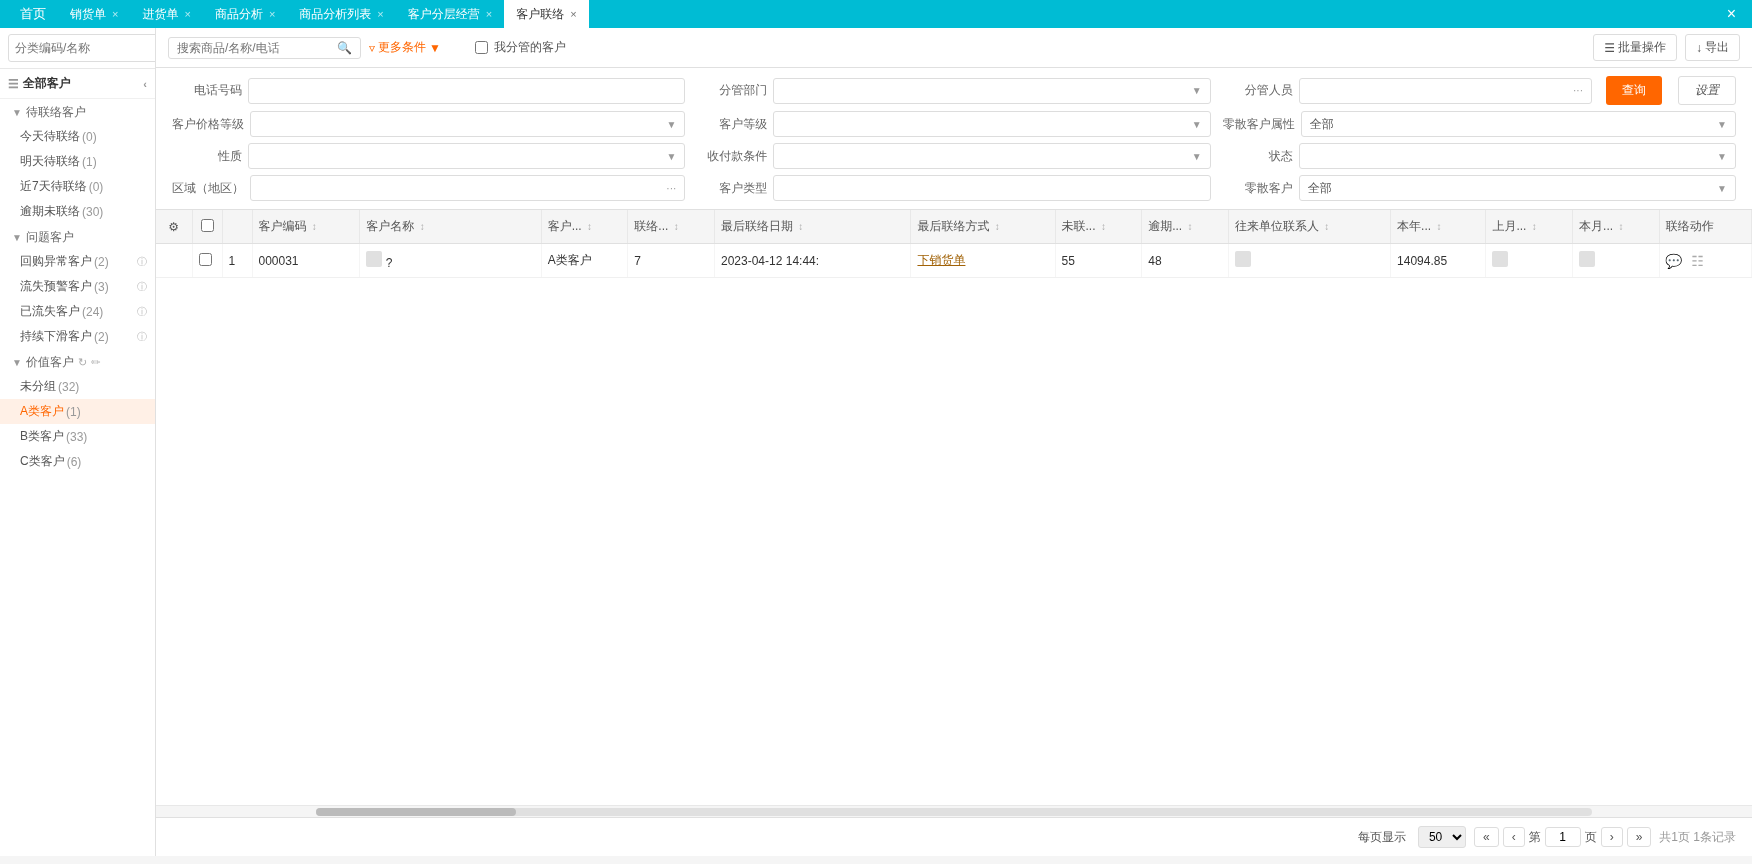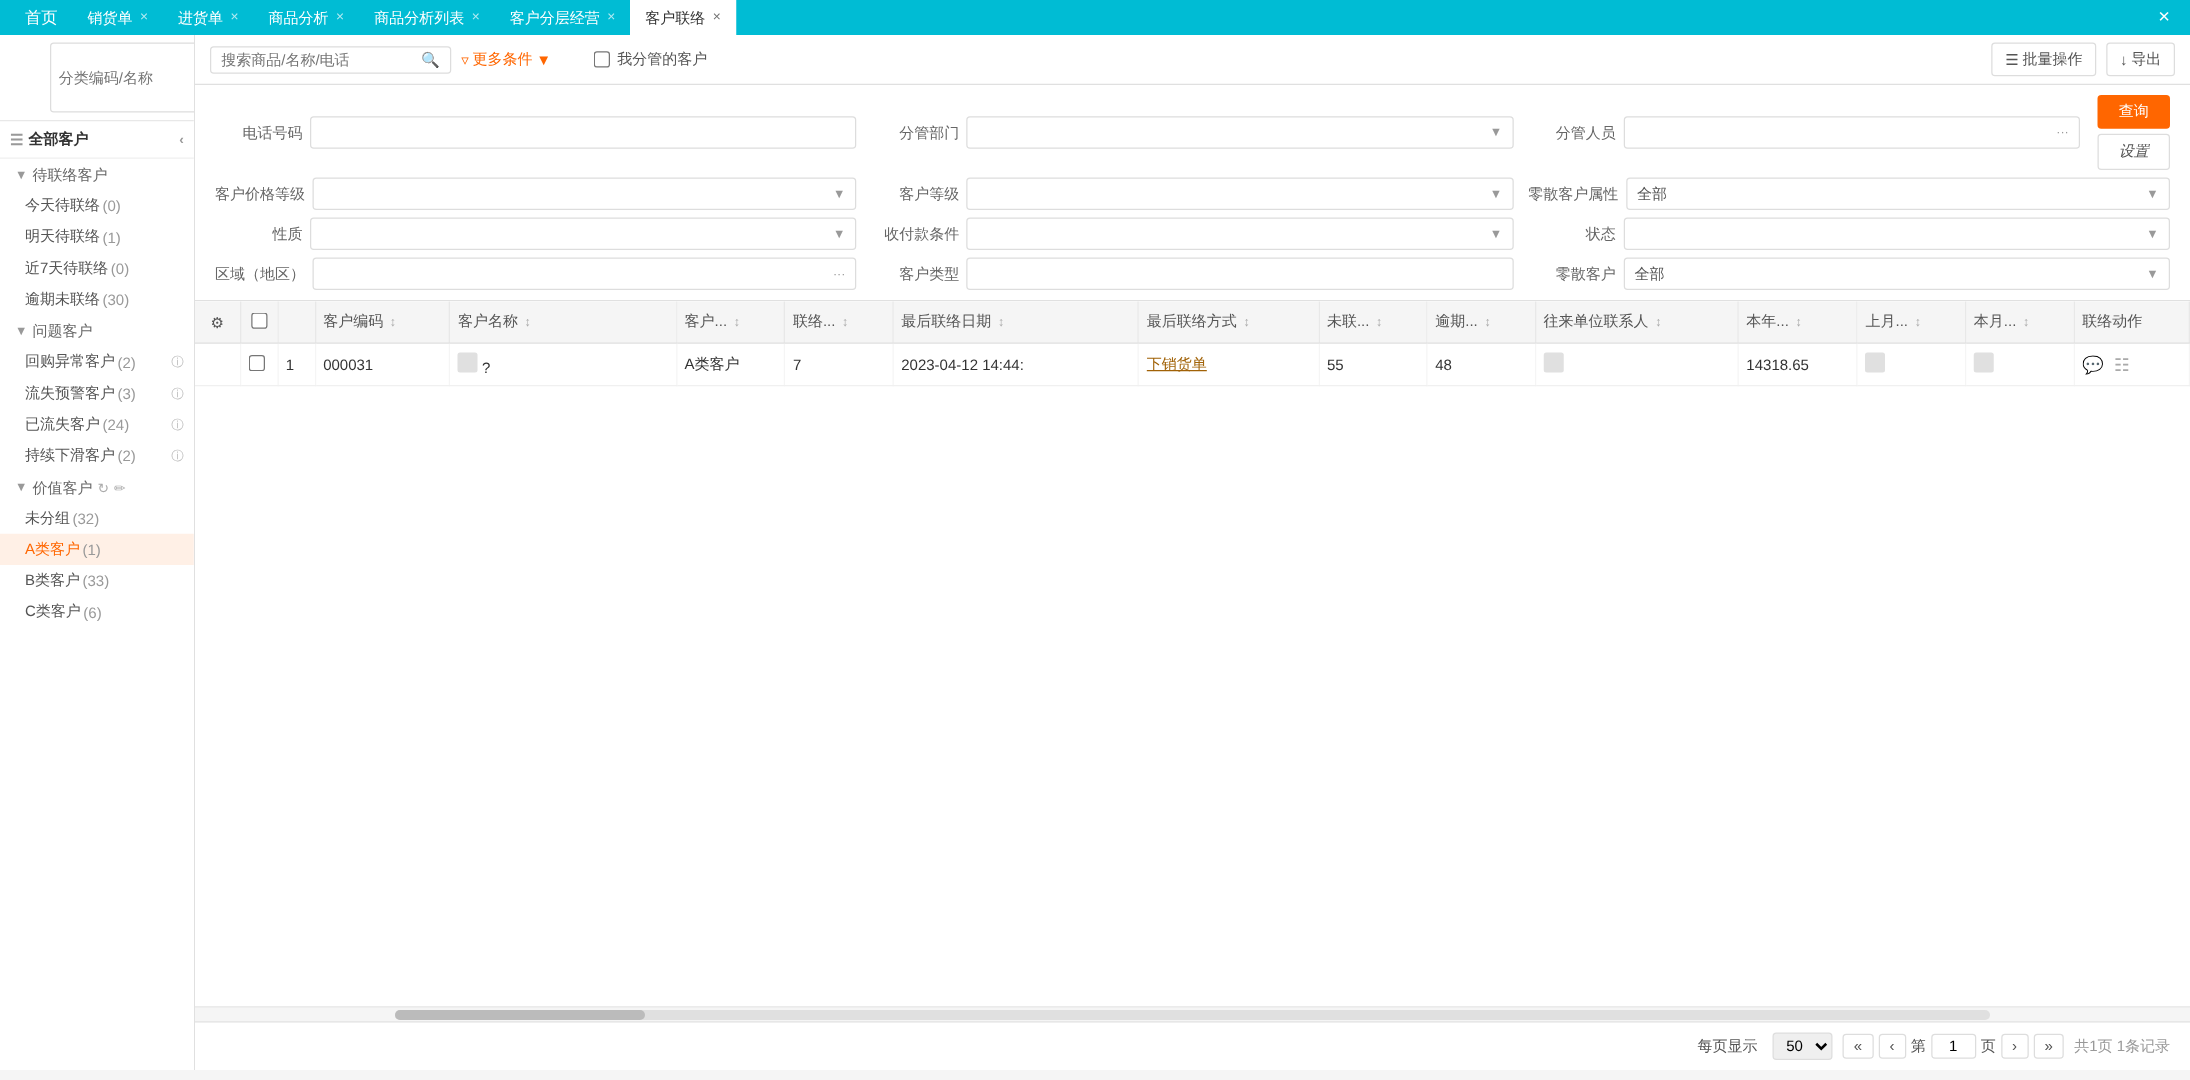--- a/index.html
+++ b/index.html
@@ -33,21 +33,21 @@
       width: 156px; background: white; border-right: 1px solid #e0e0e0;
       display: flex; flex-direction: column; overflow-y: auto;
       flex-shrink: 0;
     }
     .sidebar-search {
       display: flex; align-items: center; padding: 6px 8px;
       border-bottom: 1px solid #e8e8e8;
     }
     .sidebar-search input {
       flex: 1; border: 1px solid #ddd; border-radius: 3px;
-      padding: 20px 6px; font-size: 12px; outline: none; color: #666; margin-left: 32px;
+      padding: 6px 6px; font-size: 12px; outline: none; color: #666;
     }
 
     .sidebar-section-header {
       display: flex; align-items: center; padding: 6px 8px;
       font-weight: bold; color: #333; font-size: 13px;
       border-bottom: 1px solid #f0f0f0;
     }
     .sidebar-section-header .dots { margin-right: 4px; color: #999; }
     .sidebar-section-header .collapse-btn { margin-left: auto; color: #999; cursor: pointer; font-size: 11px; }
 
@@ -110,21 +110,21 @@
     .filter-cell label { color: #666; white-space: nowrap; min-width: 70px; text-align: right; font-size: 12px; }
     .filter-cell .filter-input {
       flex: 1; border: 1px solid #ddd; border-radius: 3px;
       padding: 4px 8px; font-size: 12px; outline: none;
       display: flex; align-items: center; justify-content: space-between;
       cursor: pointer; color: #555; height: 26px;
     }
     .filter-cell .filter-input .down-arrow { color: #999; font-size: 10px; }
     .filter-cell .filter-input .dots-icon { color: #999; font-size: 10px; }
     .filter-buttons {
-      display: flex; flex-direction: column; gap: 4px; margin-left: 8px;
+      display: flex; flex-direction: row; gap: 16px; margin-left: 8px;
     }
     .btn-query {
       background: #ff6600; color: white; border: none; border-radius: 3px;
       padding: 5px 16px; cursor: pointer; font-size: 12px;
     }
     .btn-settings {
       background: white; color: #555; border: 1px solid #ddd; border-radius: 3px;
       padding: 5px 16px; cursor: pointer; font-size: 12px; font-style: italic;
     }
 
@@ -513,21 +513,21 @@
             <td>7</td>
             <td>2023-04-12 14:44:</td>
             <td>
               <span class="link-text">下销货单</span>
             </td>
             <td>55</td>
             <td>48</td>
             <td>
               <span class="color-bar"></span>
             </td>
-            <td>14318.65</td>
+            <td>14094.85</td>
             <td>
               <span class="color-bar"></span>
             </td>
             <td>
               <span class="color-bar"></span>
             </td>
             <td>
               <div class="action-icons">
                 <span class="action-icon">💬</span>
                 <span class="action-icon">☷</span>

